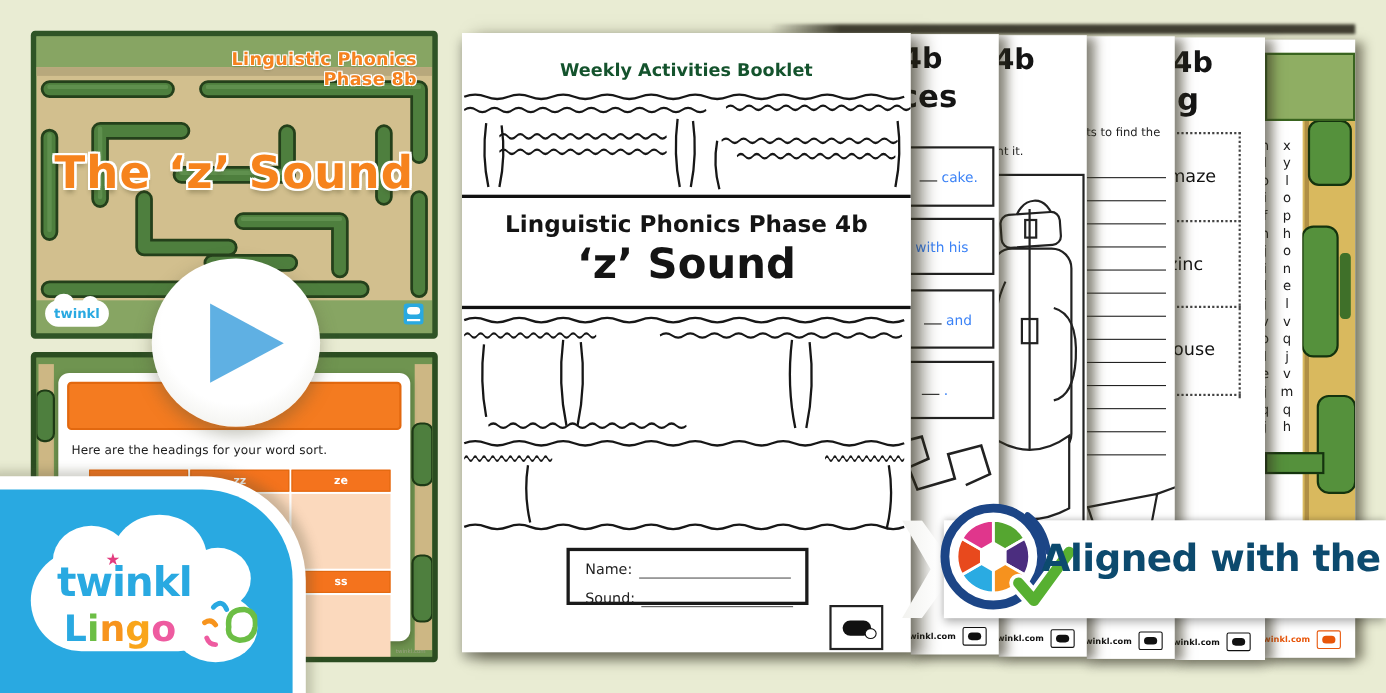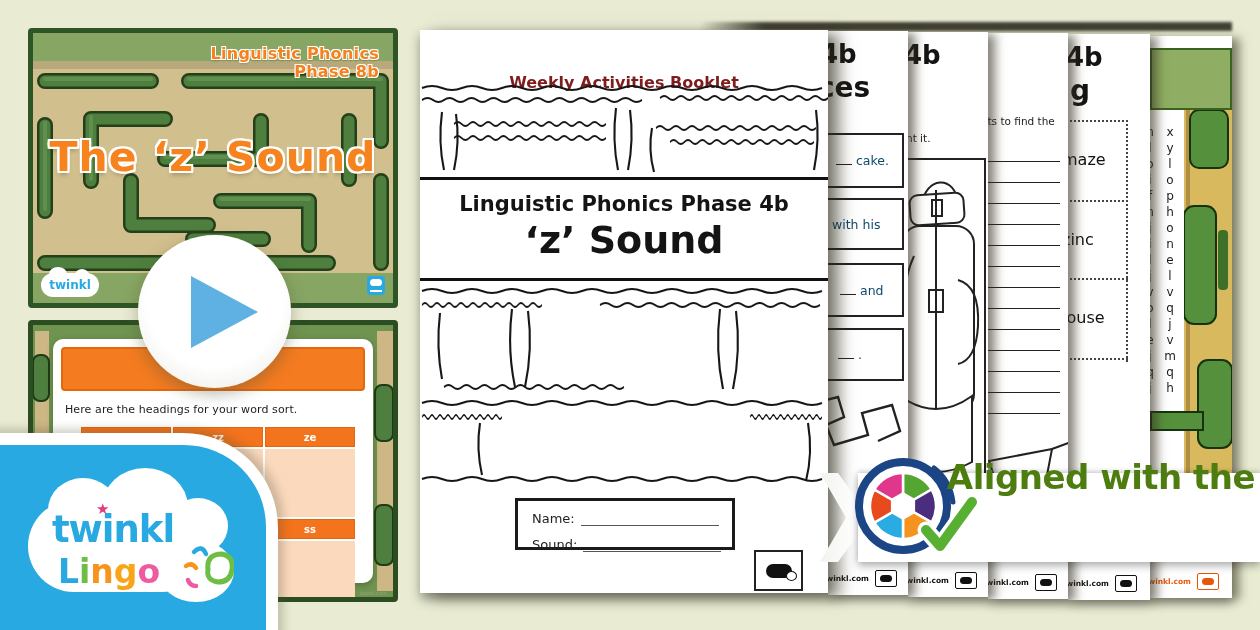--- a/index.html
+++ b/index.html
@@ -75,40 +75,40 @@
         box-shadow:8px 2px 9px rgba(60,55,35,.5),0 6px 9px rgba(0,0,0,.3);}
   .cover{left:420px;top:30px;width:408px;height:563px;z-index:20;
          box-shadow:12px 4px 14px rgba(50,45,25,.55),0 6px 10px rgba(0,0,0,.35);}
   .p2{left:828px;top:31px;width:80px;height:564px;z-index:19;}
   .p3{left:908px;top:32px;width:80px;height:565px;z-index:18;}
   .p4{left:988px;top:33px;width:80px;height:566px;z-index:17;}
   .p5{left:1068px;top:34px;width:82px;height:566px;z-index:16;}
   .p6{left:1150px;top:36px;width:82px;height:562px;z-index:15;}
 
   
-  .cover-heading{position:absolute;left:0;right:0;top:24px;text-align:center;font-weight:bold;font-size:16px;color:#7f1d1d;margin-top:19px;}
+  .cover-heading{position:absolute;left:0;right:0;top:24px;text-align:center;font-weight:bold;font-size:16px;color:#14532d;}
   .cover-band{position:absolute;left:0;right:0;top:147px;height:104px;background:#fff;
               border-top:3px solid #111;border-bottom:3px solid #111;box-sizing:border-box;text-align:center;}
   .cover-series{margin-top:12px;font-weight:bold;font-size:21px;color:#141414;}
   .cover-title{margin-top:2px;font-weight:bold;font-size:38px;color:#141414;}
   .namebox{position:absolute;left:95px;top:468px;width:220px;height:52px;border:3px solid #1a1a1a;background:#fff;box-sizing:border-box;}
   .nb-row{position:absolute;left:14px;font-size:13px;font-weight:500;color:#222;display:flex;align-items:flex-end;gap:6px;}
   .nb-row.r1{top:10px;} .nb-row.r2{top:36px;}
   .nb-line{display:inline-block;width:138px;border-bottom:1.6px solid #555;height:12px;}
   .cover-stamp{position:absolute;right:25px;bottom:2px;width:45px;height:37px;border:2.2px solid #222;background:#fff;
                display:flex;align-items:center;justify-content:center;}
   .stampblob{width:26px;height:14px;background:#111;border-radius:7px;position:relative;}
   .stampblob::after{content:"";position:absolute;right:-5px;bottom:-3px;width:9px;height:8px;border:1.6px solid #111;border-radius:50%;background:#fff;}
 
   
   .clip1{position:absolute;left:-8px;top:8px;font-weight:bold;font-size:26px;color:#141414;}
   .clip2{position:absolute;left:-10px;top:40px;font-weight:bold;font-size:28px;color:#141414;}
   .smalltext{position:absolute;font-size:10.5px;color:#1d1d1d;white-space:nowrap;}
   .p2box{position:absolute;left:-18px;width:94px;border:2.5px solid #222;background:#fff;box-sizing:border-box;
-         display:flex;align-items:center;font-size:12.5px;color:#0c4a6e;white-space:nowrap;}
+         display:flex;align-items:center;font-size:12.5px;color:#3b82f6;white-space:nowrap;}
   .blank{display:inline-block;width:16px;border-bottom:1.4px solid #222;height:10px;margin-right:4px;}
   .p3box{position:absolute;left:-26px;top:126px;width:104px;height:352px;border:2.5px solid #222;box-sizing:border-box;}
   .wline{position:absolute;left:-10px;width:82px;border-bottom:1.6px solid #222;}
   .dotv{position:absolute;left:58px;top:86px;height:242px;border-left:2px dotted #444;}
   .doth{position:absolute;left:-10px;width:70px;border-top:2px dotted #444;}
   .p5word{position:absolute;left:-6px;width:64px;font-size:16px;color:#111;white-space:nowrap;}
 
   .pfoot{position:absolute;left:-26px;bottom:8px;display:flex;align-items:center;gap:6px;color:#111;}
   .pfoot-text{font-weight:bold;font-size:7.5px;white-space:nowrap;}
   .stamp{width:20px;height:15px;border:1.6px solid currentColor;border-radius:2px;display:flex;align-items:center;justify-content:center;}
@@ -123,21 +123,21 @@
   .p6 svg{position:absolute;}
   .p6bar{position:absolute;left:0;top:375px;width:54px;height:20px;background:#55913c;border:2px solid #14330e;box-sizing:border-box;}
 
   
   .ribbon{left:858px;top:473px;width:402px;height:89px;background:#fff;z-index:49;
           box-shadow:0 4px 8px rgba(0,0,0,.3),0 -2px 5px rgba(0,0,0,.15);}
   .ribbon-arrow{left:820px;top:473px;width:50px;height:89px;z-index:49;
           background:linear-gradient(90deg,#f2f2ef,#ffffff 70%);
           clip-path:polygon(0 0,36% 0,100% 50%,36% 100%,0 100%,52% 50%);}
   .ribbon-logo{left:848px;top:448px;z-index:51;}
-  .ribbon-text{position:absolute;left:945px;top:457px;width:312px;text-align:center;z-index:52;color:#4d7c0f;}
+  .ribbon-text{position:absolute;left:945px;top:488px;width:312px;text-align:center;z-index:52;color:#0c4a6e;}
   .ribbon-l1{font-size:34px;font-weight:bold;letter-spacing:-.5px;}
   .ribbon-l2{font-size:18px;font-weight:600;margin-top:3px;letter-spacing:-.3px;}
 </style>
 </head>
 <body>
 
 <svg width="0" height="0" style="position:absolute">
   <defs>
     <path id="wv" d="M0 0 q10 -4 20 0 t20 0 t20 0 t20 0 t20 0 t20 0 t20 0 t20 0 t20 0 t20 0 t20 0 t20 0 t20 0 t20 0 t20 0 t20 0 t20 0 t20 0 t20 0 t20 0" fill="none"></path>
   </defs>

